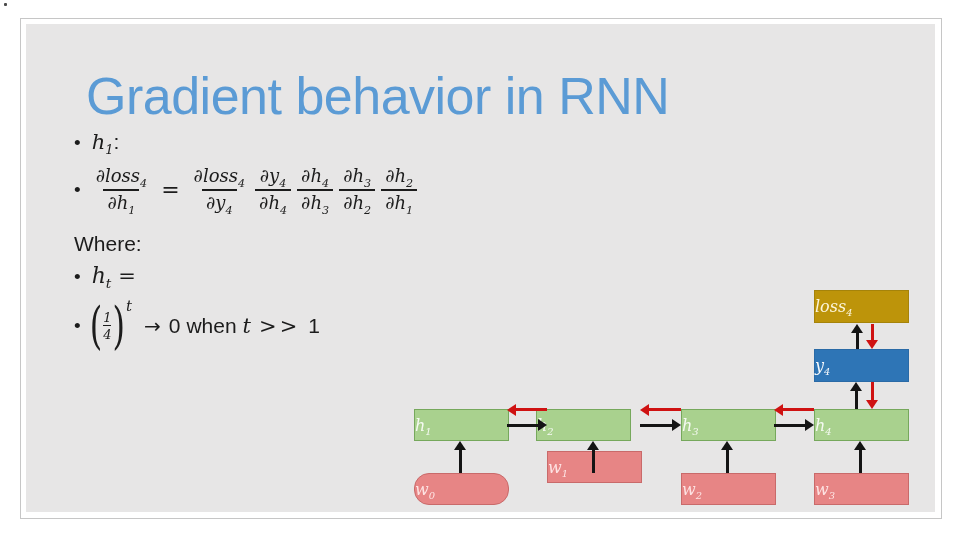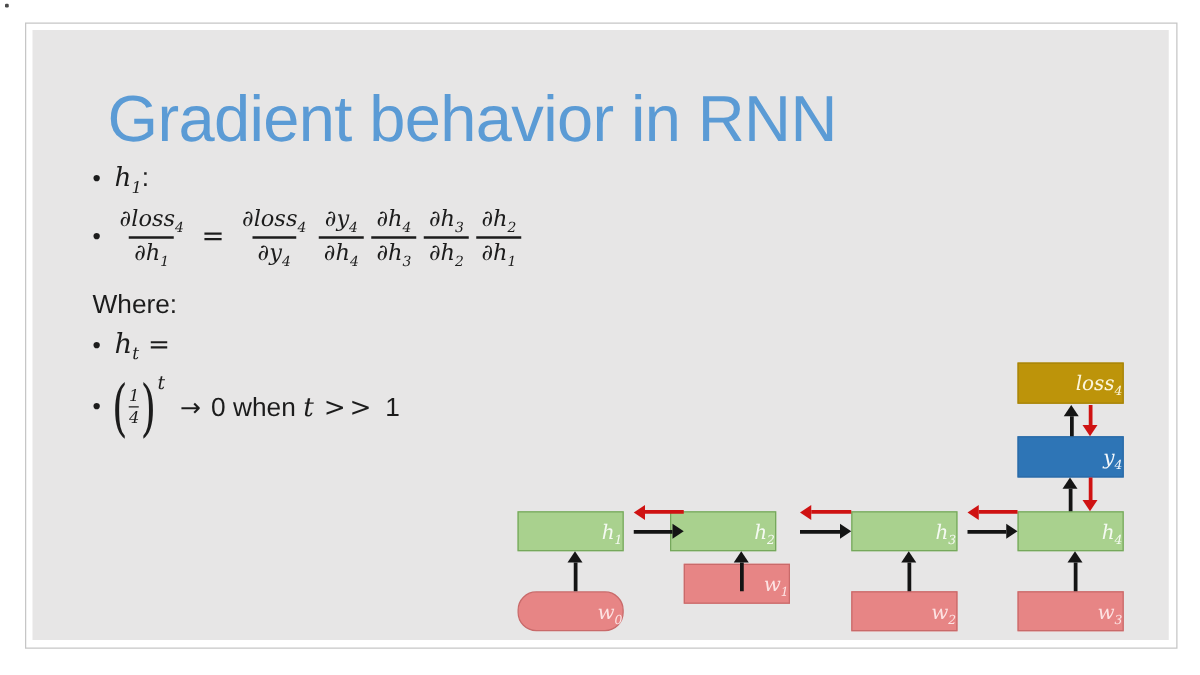--- a/index.html
+++ b/index.html
@@ -54,22 +54,22 @@
   .mini-frac{display:inline-flex;flex-direction:column;align-items:center;
              font-family:"DejaVu Serif",serif;font-style:italic;font-size:13px;margin:0 1px;}
   .mini-frac .fden{border-top:1.5px solid #1c1c1c;padding-top:1px;}
   .decay-exp{align-self:flex-start;margin:-2px 0 0 1px;font-family:"DejaVu Serif",serif;font-style:italic;font-size:15px;}
   .decay-rest{display:inline-flex;align-items:baseline;font-size:21px;margin-left:12px;}
   .arrow-glyph{font-family:"DejaVu Sans",sans-serif;font-size:20px;margin-right:8px;}
   .decay-rest .w{margin:0 6px;}
   .gg{letter-spacing:3px;margin:0 8px;font-family:"DejaVu Serif",serif;}
 
   
-  .node{position:absolute;width:85px;box-sizing:border-box;border:1px solid;
-        display:flex;align-items:center;justify-content:flex-end;
+  .node{position:absolute;width:95px;box-sizing:border-box;border:1px solid;
+        display:flex;align-items:center;justify-content:flex-start;
         font-family:"DejaVu Serif",serif;font-style:italic;font-size:16px;}
   .node-h{height:32px;background:var(--h_fill);border-color:var(--h_border);color:rgba(255,255,255,0.88);}
   .node-w{height:32px;background:var(--w_fill);border-color:var(--w_border);color:rgba(255,236,236,0.92);}
   .node-y{height:33px;background:var(--y_fill);border-color:var(--y_border);color:rgba(255,255,255,0.95);}
   .node-loss{height:33px;background:var(--loss_fill);border-color:var(--loss_border);color:rgba(255,250,230,0.95);}
 
   
   .shaft-h{position:absolute;height:3px;}
   .shaft-v{position:absolute;width:3px;}
   .fw{background:var(--arrow_forward);}

